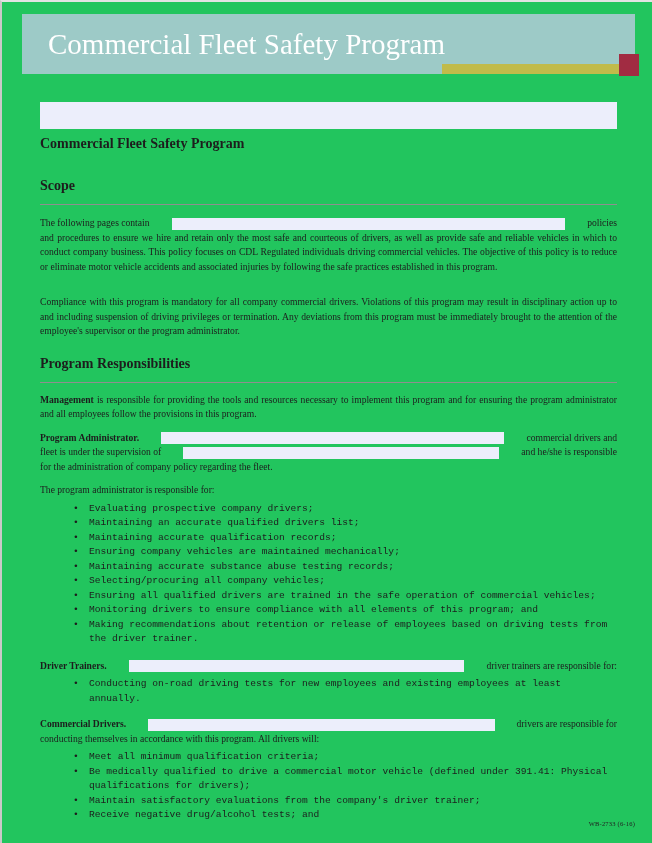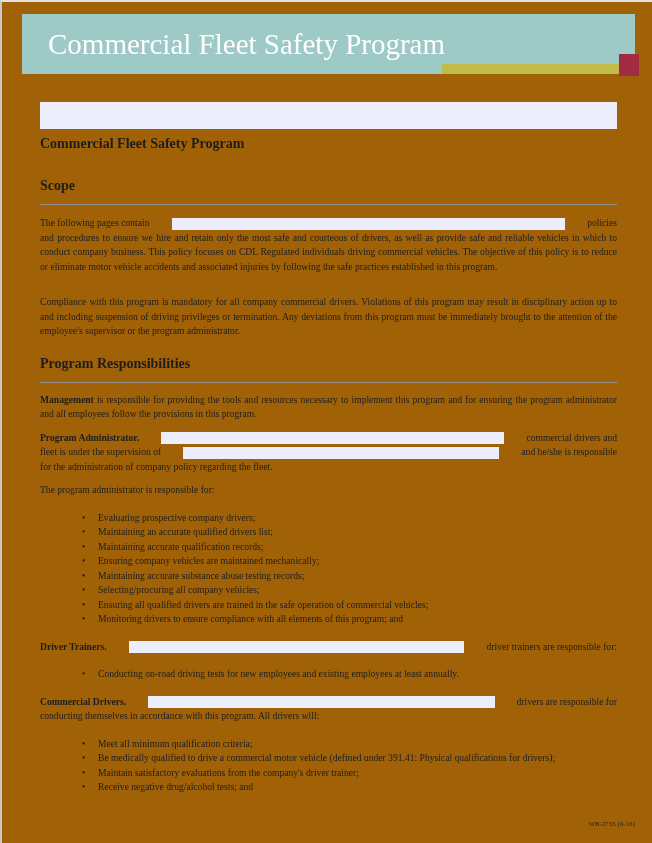--- a/index.html
+++ b/index.html
@@ -1,20 +1,20 @@
 <!DOCTYPE html>
 <html><head>
 <meta charset="utf-8">
 <style>
   html,body{margin:0;padding:0;background:#ffffff;}
   .page{
     position:relative;
     width:652px;height:843px;
     box-sizing:border-box;
-    background:#a16207;
+    background:#22c55e;
     border-left:2px solid #c9c9c9;
     border-top:2px solid #e3e3e3;
     font-family:"Liberation Serif", serif;
     color:#1d1d1d;
     overflow:hidden;
   }
   
   .banner{
     position:absolute;left:20px;top:12px;width:613px;height:60px;
     background:#9dcac7;
@@ -54,21 +54,21 @@
   .para{text-align:justify;}
   .p1{margin-top:11px;}
   .p2{margin-top:21px;}
   .mgmt{margin-top:10px;}
   .fieldline{display:flex;gap:22px;white-space:nowrap;}
   .fieldline .lead{flex:0 0 auto;}
   .fieldline .trail{flex:0 0 auto;}
   b.inl{font-weight:bold;}
   .admin-block{margin-top:9px;}
   .list-intro{margin-top:9px;}
-  ul.blt{list-style:none;margin:13px;padding:0;}
+  ul.blt{list-style:none;margin:4px;padding:0;font-family:Liberation Mono, monospace;}
   ul.blt li{position:relative;padding-left:45px;}
   ul.blt li::before{
     content:"\2022";
     position:absolute;left:29px;top:0;
   }
   .trainers-block{margin-top:12px;}
   .drivers-block{margin-top:11px;}
 
   
   .logo-wrap{position:absolute;left:483px;top:766px;width:154px;height:50px;}
@@ -129,20 +129,21 @@
     <div class="list-intro">The program administrator is responsible for:</div>
     <ul class="blt">
       <li>Evaluating prospective company drivers;</li>
       <li>Maintaining an accurate qualified drivers list;</li>
       <li>Maintaining accurate qualification records;</li>
       <li>Ensuring company vehicles are maintained mechanically;</li>
       <li>Maintaining accurate substance abuse testing records;</li>
       <li>Selecting/procuring all company vehicles;</li>
       <li>Ensuring all qualified drivers are trained in the safe operation of commercial vehicles;</li>
       <li>Monitoring drivers to ensure compliance with all elements of this program; and</li>
+      <li>Making recommendations about retention or release of employees based on driving tests from the driver trainer.</li>
     </ul>
 
     <div class="trainers-block">
       <div class="fieldline">
         <b class="inl lead">Driver Trainers.</b>
         <span class="fill"></span>
         <span class="trail">driver trainers are responsible for:</span>
       </div>
       <ul class="blt">
         <li>Conducting on-road driving tests for new employees and existing employees at least annually.</li>

